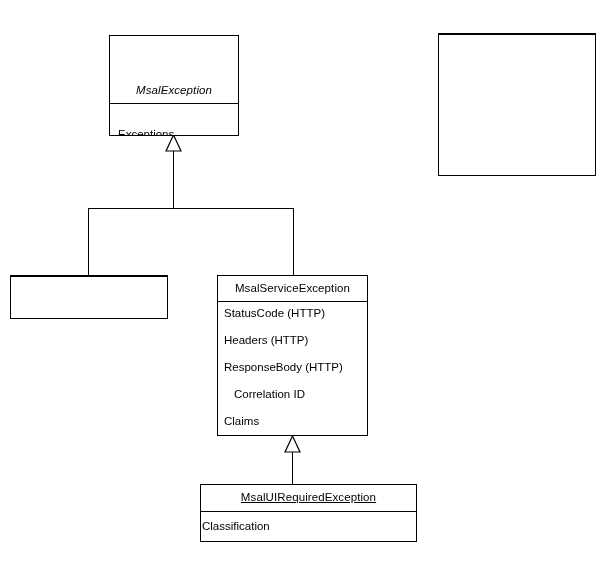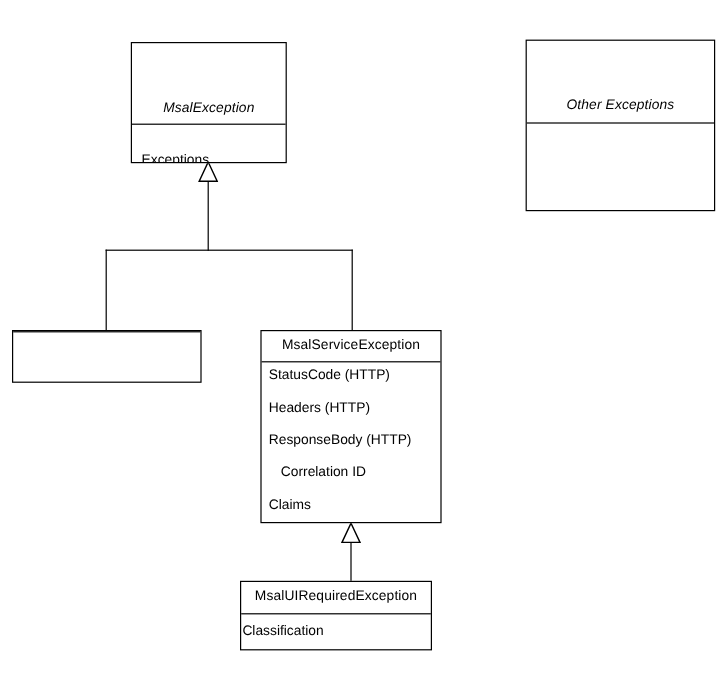--- a/index.html
+++ b/index.html
@@ -115,42 +115,41 @@
   <div class="uml-box" style="left:109px; top:35px; width:130px; height:101px;">
     <div class="uml-title italic" style="height:25px;">MsalException</div>
     <div class="uml-divider"></div>
     <div class="uml-body">
       <div class="attr" style="left:8px; top:25px;">Exceptions</div>
       <div class="attr" style="left:8px; top:53px;">ErrorCode</div>
     </div>
   </div>
 
   <div class="uml-box" style="left:438px; top:33px; width:158px; height:143px;">
-    <div class="uml-title italic" style="height:26px;">Other Exceptions</div>
     <div class="uml-divider"></div>
   </div>
 
   <div class="uml-box" style="left:10px; top:275px; width:158px; height:44px;">
     <div class="uml-divider"></div>
     <div class="uml-body"></div>
   </div>
 
   <div class="uml-box" style="left:217px; top:275px; width:151px; height:161px;">
     <div class="uml-title" style="height:25px;">MsalServiceException</div>
     <div class="uml-divider"></div>
     <div class="uml-body">
       <div class="attr" style="left:6px; top:6px;">StatusCode (HTTP)</div>
       <div class="attr" style="left:6px; top:33px;">Headers (HTTP)</div>
       <div class="attr" style="left:6px; top:60px;">ResponseBody (HTTP)</div>
       <div class="attr" style="left:16px; top:87px;">Correlation ID</div>
       <div class="attr" style="left:6px; top:114px;">Claims</div>
     </div>
   </div>
 
-  <div class="uml-box" style="left:200px; top:484px; width:160px; height:58px;">
+  <div class="uml-box" style="left:200px; top:484px; width:217px; height:58px;text-decoration:underline;">
     <div class="uml-title" style="height:26px;">MsalUIRequiredException</div>
     <div class="uml-divider"></div>
     <div class="uml-body">
       <div class="attr" style="left:1px; top:9px;">Classification</div>
     </div>
   </div>
 
 </div>
 
 </body></html>

